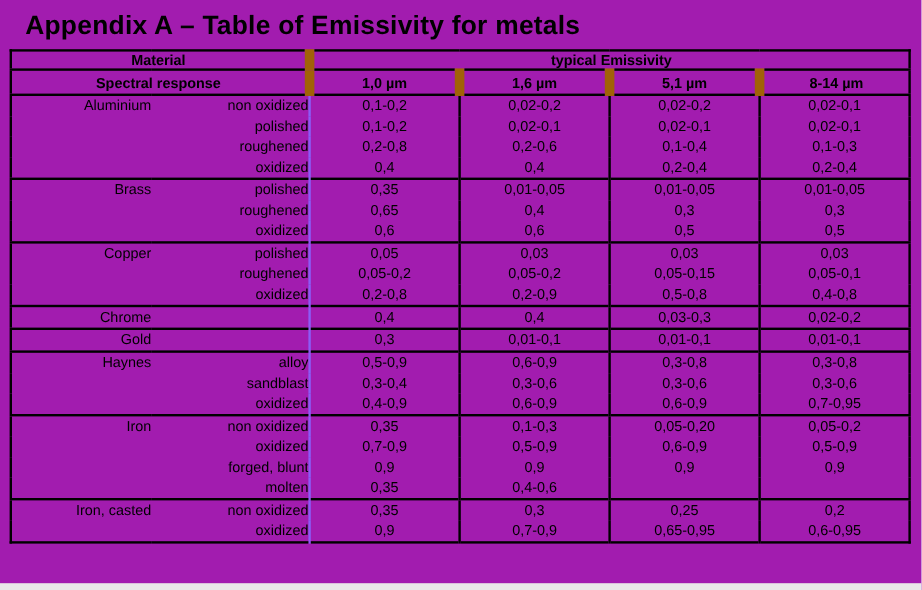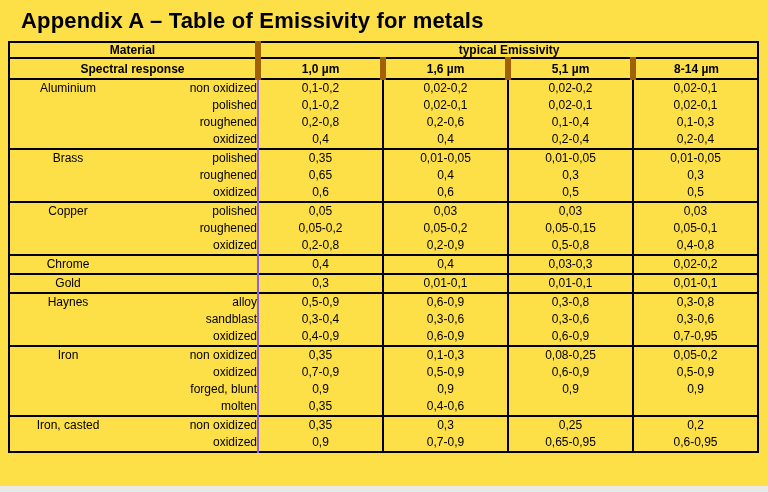--- a/index.html
+++ b/index.html
@@ -10,21 +10,21 @@
     height: 492px;
     background: #ffffff;
     font-family: "Liberation Sans", sans-serif;
     color: #000;
     overflow: hidden;
   }
   .page {
     position: relative;
     width: 768px;
     height: 492px;
-    background: #fde047;
+    background: #a21caf;
   }
   h1.title {
     font-size: 22px;
     font-weight: bold;
     margin: 0;
     padding: 8px 0 0 21px;
     letter-spacing: 0.2px;
     white-space: nowrap;
   }
   table.emissivity {
@@ -43,25 +43,25 @@
   
   table.emissivity { border: 2px solid #000; }
   
   thead th {
     font-weight: bold;
     text-align: center;
     border-bottom: 2px solid #000;
   }
   thead tr.hrow1 th { height: 15px; margin-top: 44px; }
   thead tr.hrow2 th { height: 21px; text-align: center; }
-  th.sep-left { border-left: 6px solid #a16207; }
+  th.sep-left { border-left: 8px solid #a16207; }
   
   tbody td { height: 17px; line-height: 17px; }
   tbody tr.group-start td { border-top: 2px solid #000; }
-  td.mat  { text-align: center; padding-left: 3px; }
+  td.mat  { text-align: right; padding-left: 3px; }
   td.cond { text-align: right; }
   td.val  { text-align: center; }
   td.first-val { border-left: 2px solid #8b5cf6; }
   td.val + td.val { border-left: 2px solid #000; }
   
   .page-edge {
     position: absolute;
     left: 0; right: 0; bottom: 0;
     height: 6px;
     background: #e9e9e9;
@@ -215,21 +215,21 @@
           <td class="val first-val">0,4-0,9</td>
           <td class="val">0,6-0,9</td>
           <td class="val">0,6-0,9</td>
           <td class="val">0,7-0,95</td>
         </tr>
         <tr class="group-start">
           <td class="mat">Iron</td>
           <td class="cond">non oxidized</td>
           <td class="val first-val">0,35</td>
           <td class="val">0,1-0,3</td>
-          <td class="val">0,08-0,25</td>
+          <td class="val">0,05-0,20</td>
           <td class="val">0,05-0,2</td>
         </tr>
         <tr>
           <td class="mat"></td>
           <td class="cond">oxidized</td>
           <td class="val first-val">0,7-0,9</td>
           <td class="val">0,5-0,9</td>
           <td class="val">0,6-0,9</td>
           <td class="val">0,5-0,9</td>
         </tr>

